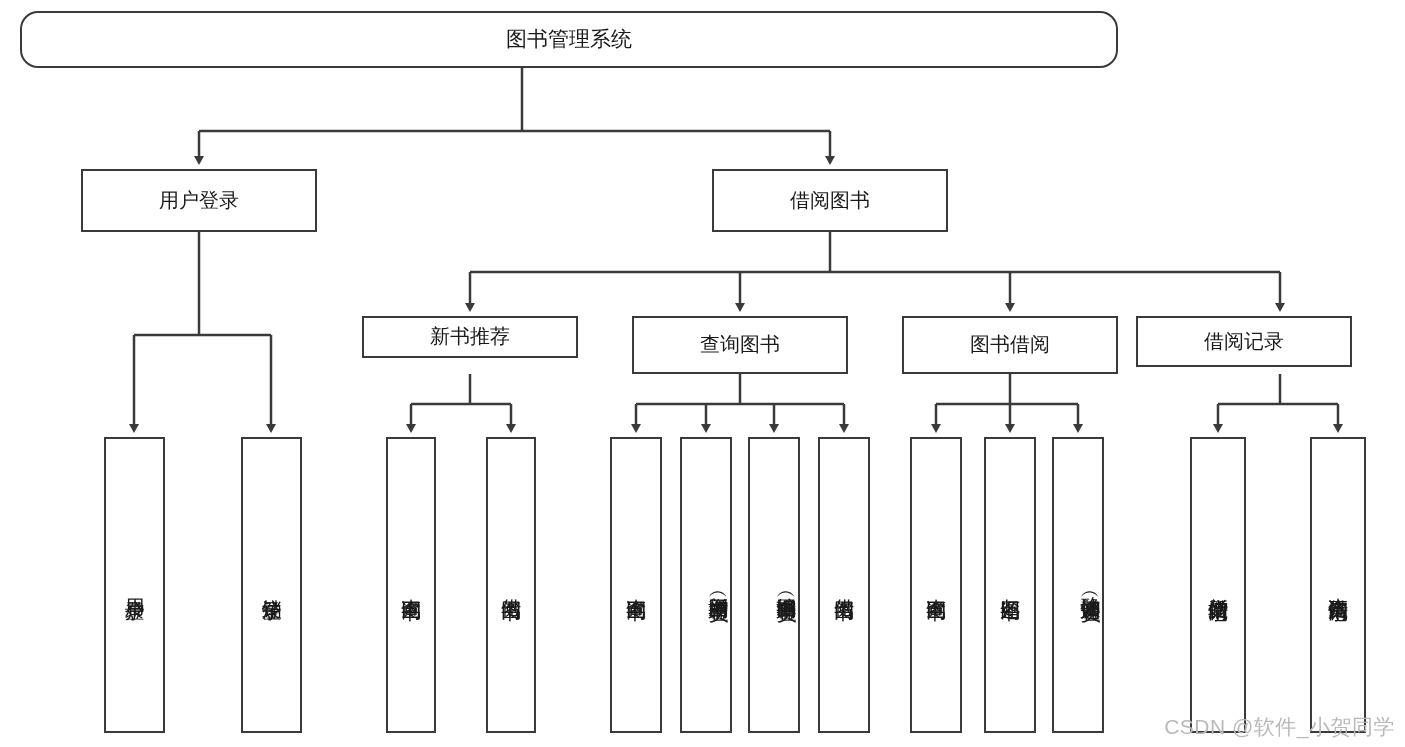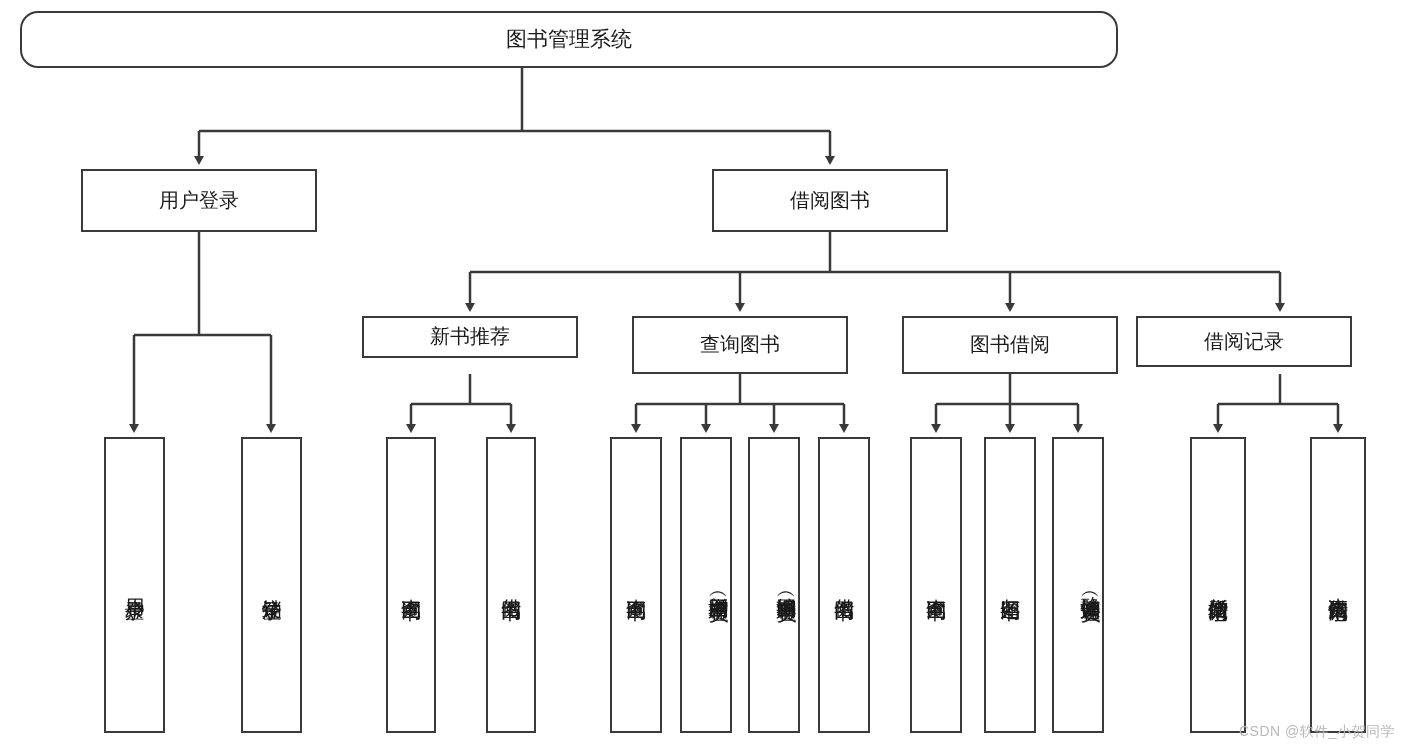--- a/index.html
+++ b/index.html
@@ -55,21 +55,21 @@
     padding-bottom: 6px;
     align-items: flex-start;
   }
   .node-leaf.leaf-center {
     align-items: center;
   }
   #watermark {
     position: absolute;
     right: 10px;
     bottom: 6px;
-    font-size: 14px;
+    font-size: 21px;
     color: #b9b9b9;
     white-space: nowrap;
     letter-spacing: 0.5px;
     margin-left: 44px;
   }
 </style>
 </head>
 <body>
 
 <div id="canvas">

